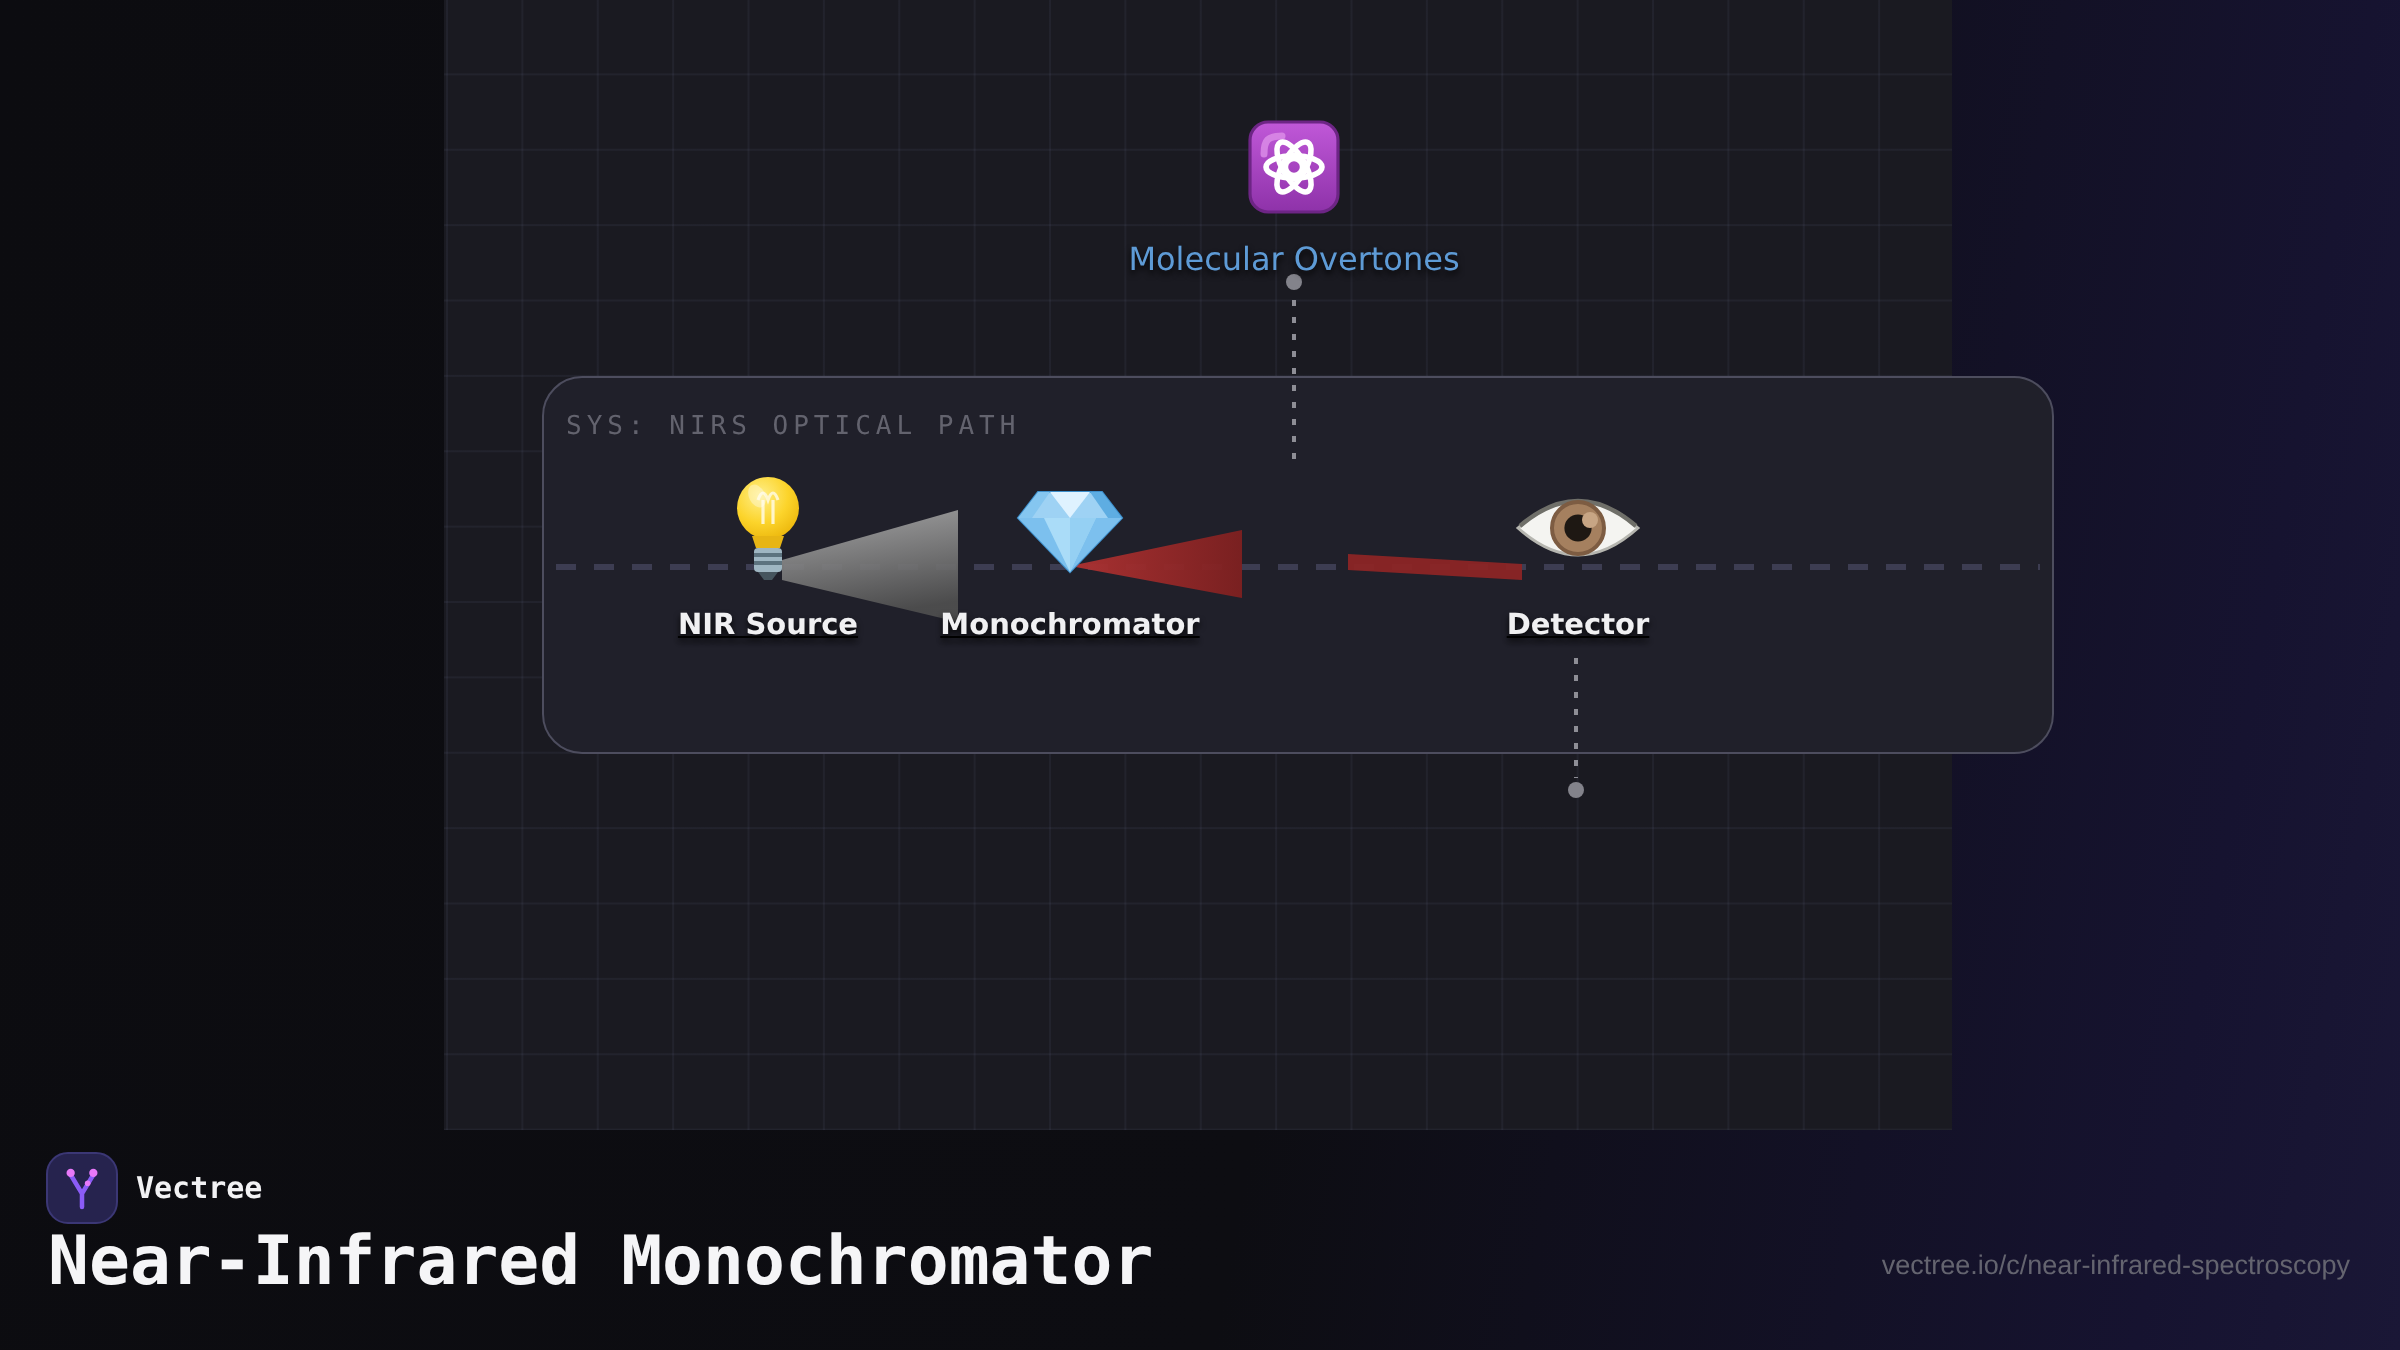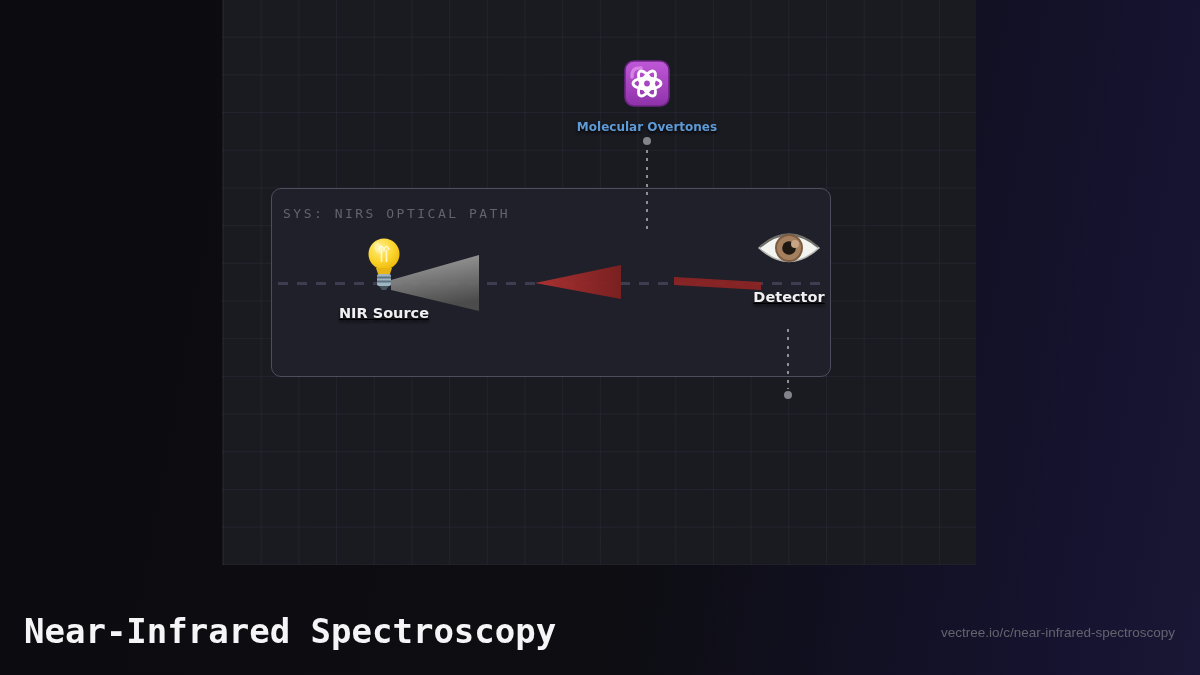--- a/index.html
+++ b/index.html
@@ -13,22 +13,22 @@
     position:absolute;left:222px;top:0;width:754px;height:565px;
     background-color:#1a1a21;
     background-image:
       linear-gradient(rgba(140,150,195,0.07) 1px,transparent 1px),
       linear-gradient(90deg,rgba(140,150,195,0.07) 1px,transparent 1px);
     background-size:37.7px 37.7px;
     background-position:1px -1px;
   }
   
   .panel{
-    position:absolute;left:49px;top:188px;width:560px;height:189px;
-    background:#20202a;border:1.5px solid #4d4d5e;border-radius:10px;
+    position:absolute;left:49px;top:188px;width:756px;height:189px;
+    background:#20202a;border:1.5px solid #4d4d5e;border-radius:20px;
     box-sizing:border-box;
   }
   .panel-title{
     position:absolute;left:11px;top:17px;
     font-family:"DejaVu Sans Mono","Liberation Mono",monospace;
     font-size:13px;letter-spacing:2.5px;color:#63636e;white-space:nowrap;
   }
   .beamline{
     position:absolute;left:6px;right:6px;top:93px;height:2.5px;
     background:repeating-linear-gradient(90deg,#3d3d52 0 10px,transparent 10px 19px);
@@ -37,21 +37,21 @@
   .station{position:absolute;width:150px;text-align:center;text-decoration:underline;}
   .station .icon{height:58px;display:flex;align-items:center;justify-content:center;}
   .station-label{
     margin-top:12px;font-size:14.5px;font-weight:bold;color:#f0f0f2;
     text-shadow:0 2px 3px rgba(0,0,0,.85);white-space:nowrap;
   }
   
   .annotation{position:absolute;width:200px;text-align:center;}
   .annotation .icon{display:flex;align-items:center;justify-content:center;}
   .annotation-label{
-    margin-top:13px;font-size:12px;font-weight:bold;color:#5e9bd6;
+    margin-top:13px;font-size:16px;font-weight:normal;color:#5e9bd6;
     text-shadow:0 2px 3px rgba(0,0,0,.85);white-space:nowrap;
   }
   .vdash{
     position:absolute;width:2px;
     background:repeating-linear-gradient(180deg,#8e8e96 0 3px,transparent 3px 8.5px);
   }
   .vdot{position:absolute;width:8px;height:8px;border-radius:50%;background:#83838b;}
   
   .brand-row{position:absolute;left:23px;top:576px;display:flex;align-items:center;gap:9px;}
   .brand-logo{
@@ -117,23 +117,37 @@
             <rect x="14" y="38" width="14" height="12" rx="2" fill="#9fb6c2"></rect>
             <rect x="14" y="40.5" width="14" height="2" fill="#5d737f"></rect>
             <rect x="14" y="44.5" width="14" height="2" fill="#5d737f"></rect>
             <path d="M16 50 L26 50 L23 54 L19 54 Z" fill="#46555e"></path>
             <ellipse cx="15.5" cy="12" rx="4" ry="6" fill="#ffffff" opacity="0.35" transform="rotate(-25 15.5 12)"></ellipse>
           </svg>
         </div>
         <div class="station-label">NIR Source</div>
       </div>
 
-
-
-      <div class="station" style="left:442px;top:30px;text-align:center;">
+      <div class="station" style="left:188px;top:46px;">
+        <div class="icon">
+          <svg width="56" height="52" viewBox="0 0 56 52">
+            <polygon points="12,8 44,8 54,21 28,48 2,21" fill="#9ed2f4" stroke="#3d8fcc" stroke-width="1"></polygon>
+            <polygon points="2,21 54,21 28,48" fill="#7cc0ee"></polygon>
+            <polygon points="15,21 41,21 28,48" fill="#aadcf8"></polygon>
+            <polygon points="18,8 38,8 28,21" fill="#dff2ff"></polygon>
+            <polygon points="12,8 18,8 9,21 2,21" fill="#85c6f0"></polygon>
+            <polygon points="38,8 44,8 54,21 47,21" fill="#5eade2"></polygon>
+            <polygon points="28,21 41,21 28,48" fill="#8ccaf1" opacity="0.7"></polygon>
+          </svg>
+        </div>
+        <div class="station-label">Monochromator</div>
+      </div>
+
+
+      <div class="station" style="left:442px;top:46px;text-align:center;">
         <div class="icon">
           <svg width="64" height="42" viewBox="0 0 64 42">
             <path d="M2 21 Q32 -6 62 21 Q32 48 2 21 Z" fill="#f4f4f1" stroke="#b6b6b0" stroke-width="1.5"></path>
             <path d="M3 20 Q32 -5 61 20" fill="none" stroke="#6f6f69" stroke-width="2.2"></path>
             <circle cx="32" cy="21" r="13" fill="#a5805f" stroke="#7d5c42" stroke-width="2"></circle>
             <circle cx="32" cy="21" r="6.8" fill="#1e1813"></circle>
             <circle cx="38" cy="17" r="4" fill="#c7a584"></circle>
           </svg>
         </div>
         <div class="station-label">Detector</div>
@@ -164,17 +178,28 @@
             <circle cx="23" cy="23.5" r="4.6" stroke-width="3.4"></circle>
           </g>
         </svg>
       </div>
       <div class="annotation-label">Molecular Overtones</div>
     </div>
 
 
   </div>
 
-
-  <div class="page-title">Near-Infrared Spectroscopy</div>
+  <div class="brand-row">
+    <div class="brand-logo">
+      <svg width="36" height="36" viewBox="0 0 36 36">
+        <path d="M12 11 L18 21 L24 11 M18 21 L18 28" stroke="#8b5cf6" stroke-width="2.4" fill="none" stroke-linecap="round" stroke-linejoin="round"></path>
+        <circle cx="12" cy="10" r="2.2" fill="#e879f9"></circle>
+        <circle cx="24" cy="10" r="2.2" fill="#e879f9"></circle>
+        <circle cx="21" cy="15.5" r="1.5" fill="#e879f9"></circle>
+      </svg>
+    </div>
+    <div class="brand-name">Vectree</div>
+  </div>
+
+  <div class="page-title">Near-Infrared Monochromator</div>
   <div class="page-url">vectree.io/c/near-infrared-spectroscopy</div>
 
 </div>
 
 </body></html>

